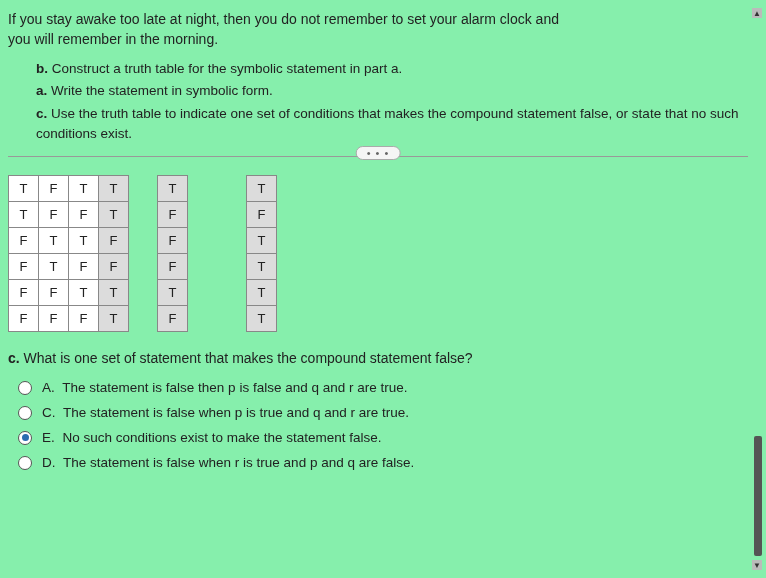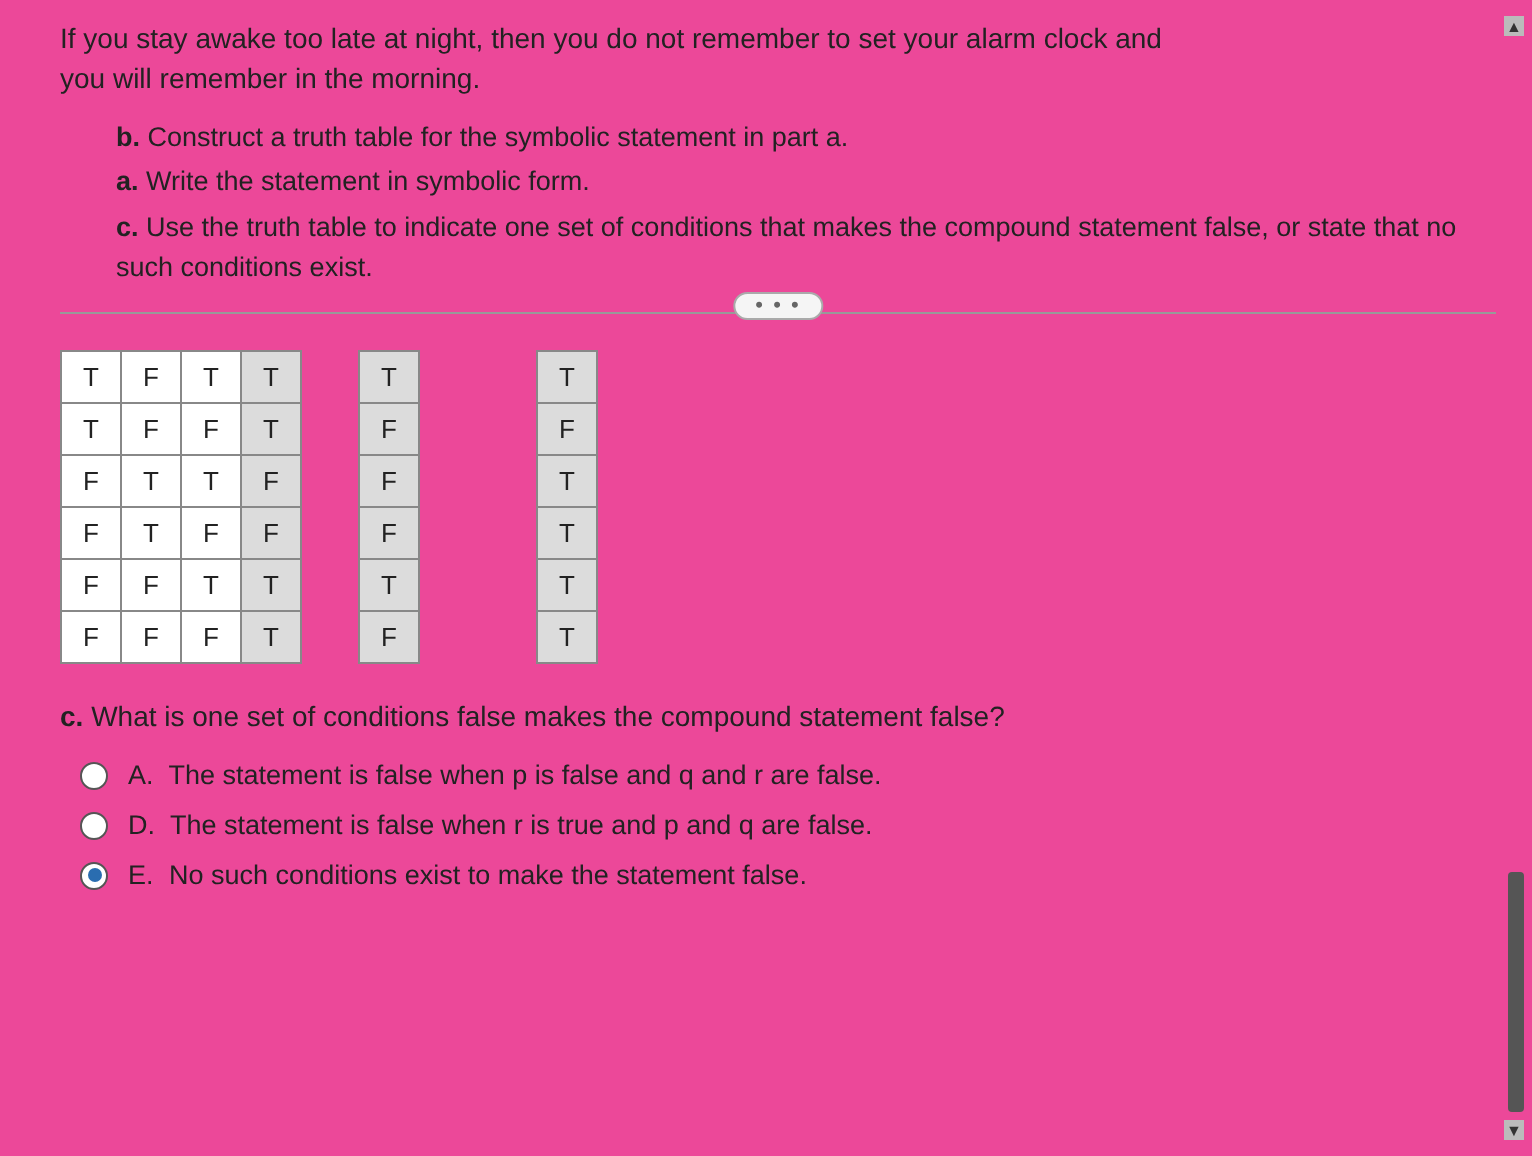--- a/index.html
+++ b/index.html
@@ -6,22 +6,22 @@
     body {
       font-family: Arial, Helvetica, sans-serif;
       background: #e8e8e8;
       width: 766px;
       height: 578px;
       overflow: hidden;
       position: relative;
       color: #222;
     }
     .page {
-      background: #ec4899;
-      padding: 10px 18px 12px 30px;
+      background: #86efac;
+      padding: 10px 18px 12px 8px;
       height: 100%;
       position: relative;
     }
     .problem-stem { font-size: 14px; line-height: 1.4; margin-bottom: 10px; }
     .parts { margin-left: 28px; margin-bottom: 12px; }
     .parts li { font-size: 13.5px; line-height: 1.5; list-style: none; margin-bottom: 2px; }
     .part-label { font-weight: bold; }
     .divider {
       border: none;
       border-top: 1px solid #999;
@@ -224,38 +224,43 @@
           </tr>
       <tr>
             <td class="shaded" style="position:relative;">T</td>
           </tr>
     </tbody>
       </table>
   </div>
 
   <div class="question-c">
     <b>c.</b>
-    <span>What is one set of conditions false makes the compound statement false?</span>
+    <span>What is one set of statement that makes the compound statement false?</span>
   </div>
 
   <div class="options">
     <div class="option-row">
       <span class="radio"></span>
       <span><span class="opt-label">A.</span>
-      <span>The statement is false when p is false and q and r are false.</span></span>
+      <span>The statement is false then p is false and q and r are true.</span></span>
+    </div>
+    <div class="option-row">
+      <span class="radio"></span>
+      <span><span class="opt-label">C.</span>
+      <span>The statement is false when p is true and q and r are true.</span></span>
+    </div>
+    <div class="option-row">
+      <span class="radio selected"></span>
+      <span><span class="opt-label">E.</span>
+      <span>No such conditions exist to make the statement false.</span></span>
     </div>
     <div class="option-row">
       <span class="radio"></span>
       <span><span class="opt-label">D.</span>
       <span>The statement is false when r is true and p and q are false.</span></span>
-    </div>
-    <div class="option-row">
-      <span class="radio selected"></span>
-      <span><span class="opt-label">E.</span>
-      <span>No such conditions exist to make the statement false.</span></span>
     </div>
   </div>
 
   <div class="scroll-track">
     <div class="scroll-btn">▲</div>
     <div class="scroll-thumb"></div>
     <div class="scroll-btn" style="position:absolute;bottom:0;">▼</div>
   </div>
 
 </div>

